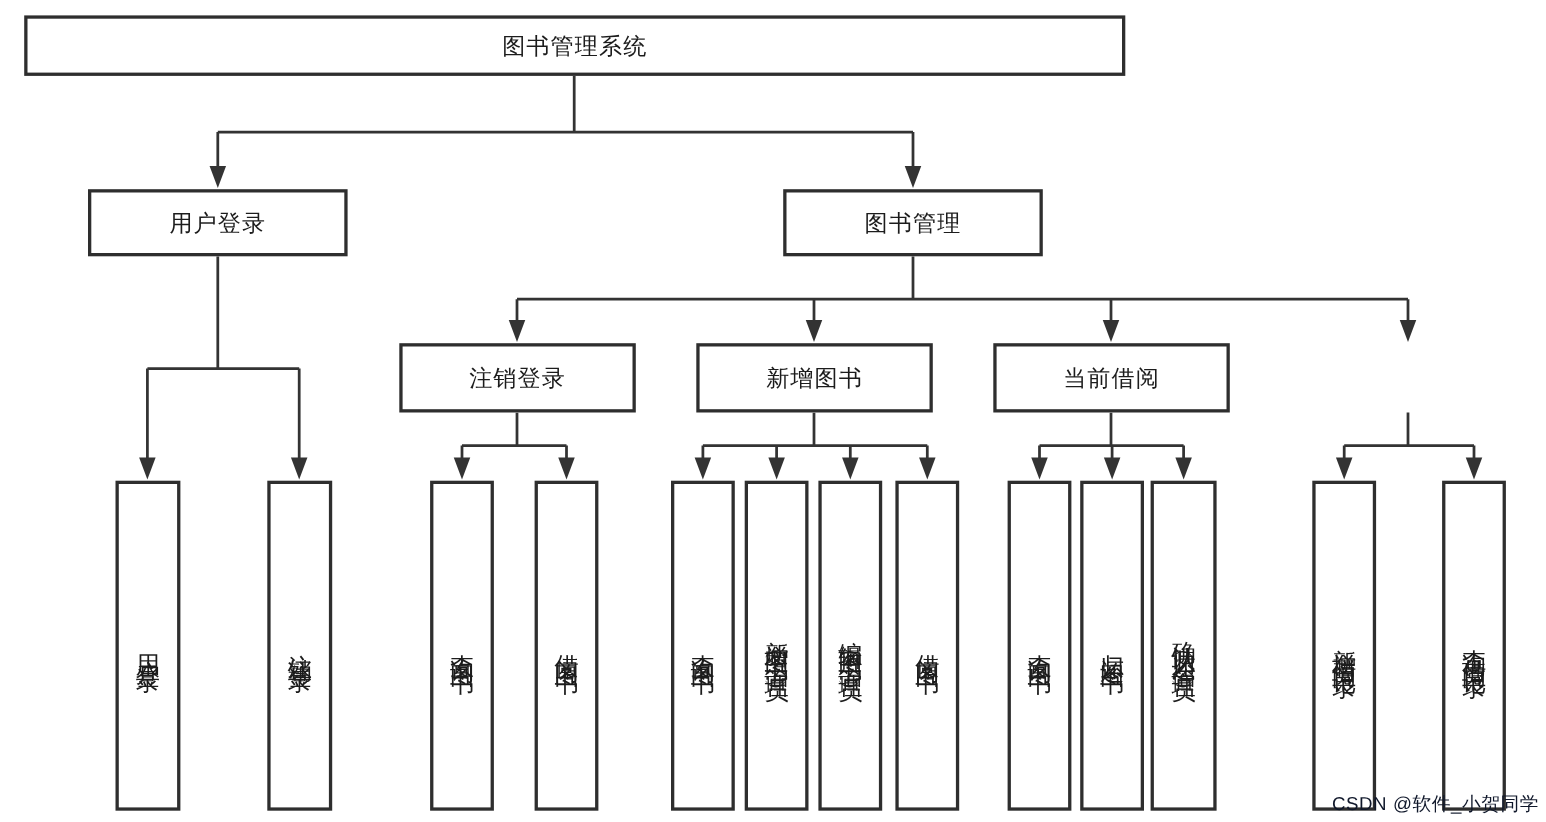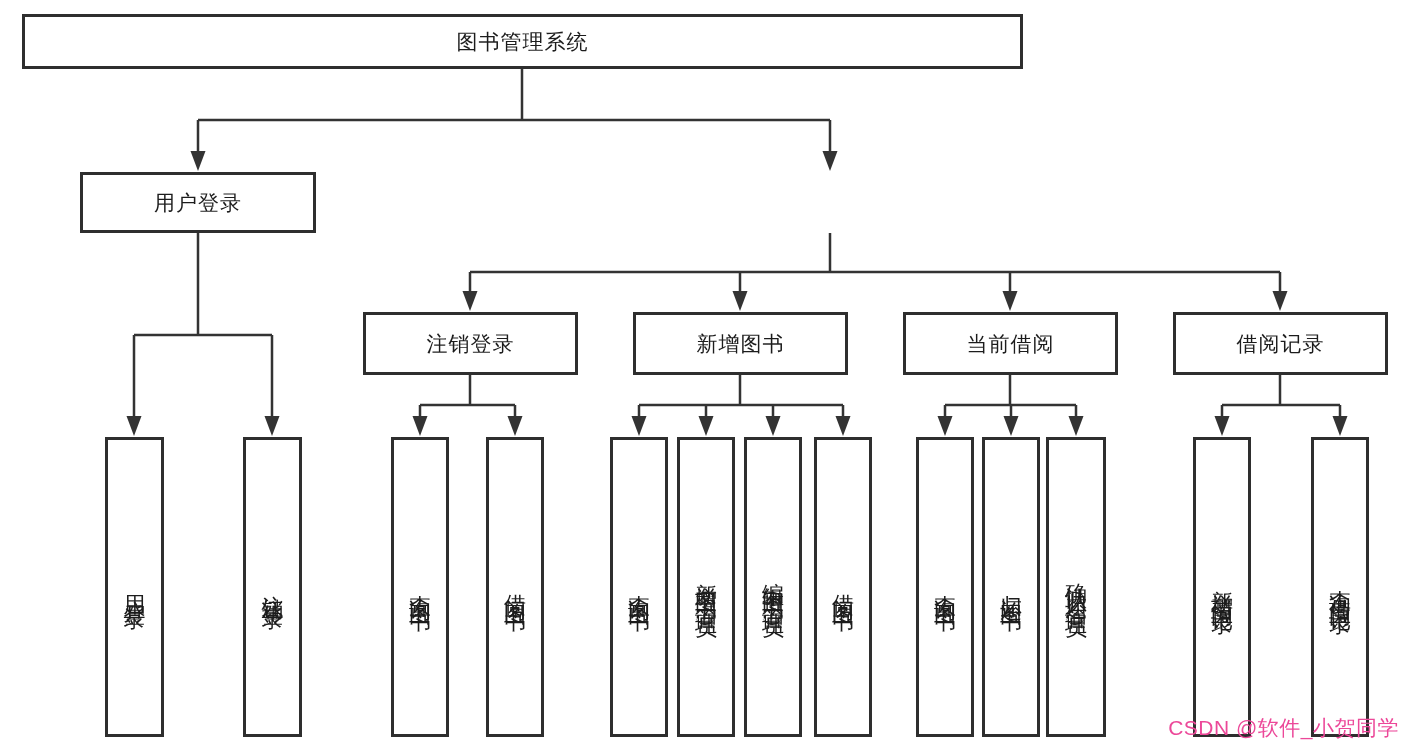--- a/index.html
+++ b/index.html
@@ -36,22 +36,22 @@
     writing-mode: vertical-lr;
     text-orientation: mixed;
     font-size: 22px;
     letter-spacing: 5px;
     line-height: 1;
   }
   .watermark {
     position: absolute;
     right: 6px;
     bottom: 5px;
-    font-size: 21px;
-    color: #ec4899;
+    font-size: 17px;
+    color: #0f172a;
     letter-spacing: 0.5px;
     white-space: nowrap;
     z-index: 5;
     text-align: right;
   }
 </style>
 </head>
 <body>
 
 <div id="canvas">
@@ -99,25 +99,25 @@
       <polygon points="1068.5,416 1083.5,416 1076,436"></polygon>
 
       <polygon points="1214.5,416 1229.5,416 1222,436"></polygon>
       <polygon points="1332.5,416 1347.5,416 1340,436"></polygon>
     </g>
   </svg>
 
   <div class="node h" style="left:22px; top:14px; width:1001px; height:55px;">图书管理系统</div>
 
   <div class="node h" style="left:80px; top:172px; width:236px; height:61px;">用户登录</div>
+  <div class="node h" style="left:712px; top:172px; width:236px; height:61px;">图书管理</div>
 
   <div class="node h" style="left:363px; top:312px; width:215px; height:63px;">注销登录</div>
   <div class="node h" style="left:633px; top:312px; width:215px; height:63px;">新增图书</div>
   <div class="node h" style="left:903px; top:312px; width:215px; height:63px;">当前借阅</div>
-  <div class="node h" style="left:1173px; top:312px; width:215px; height:63px;">借阅记录</div>
 
   <div class="node v" style="left:105px; top:437px; width:59px; height:300px;">
     <span>用户登录</span>
   </div>
   <div class="node v" style="left:243px; top:437px; width:59px; height:300px;">
     <span>注销登录</span>
   </div>
 
   <div class="node v" style="left:391px; top:437px; width:58px; height:300px;">
     <span>查询图书</span>

